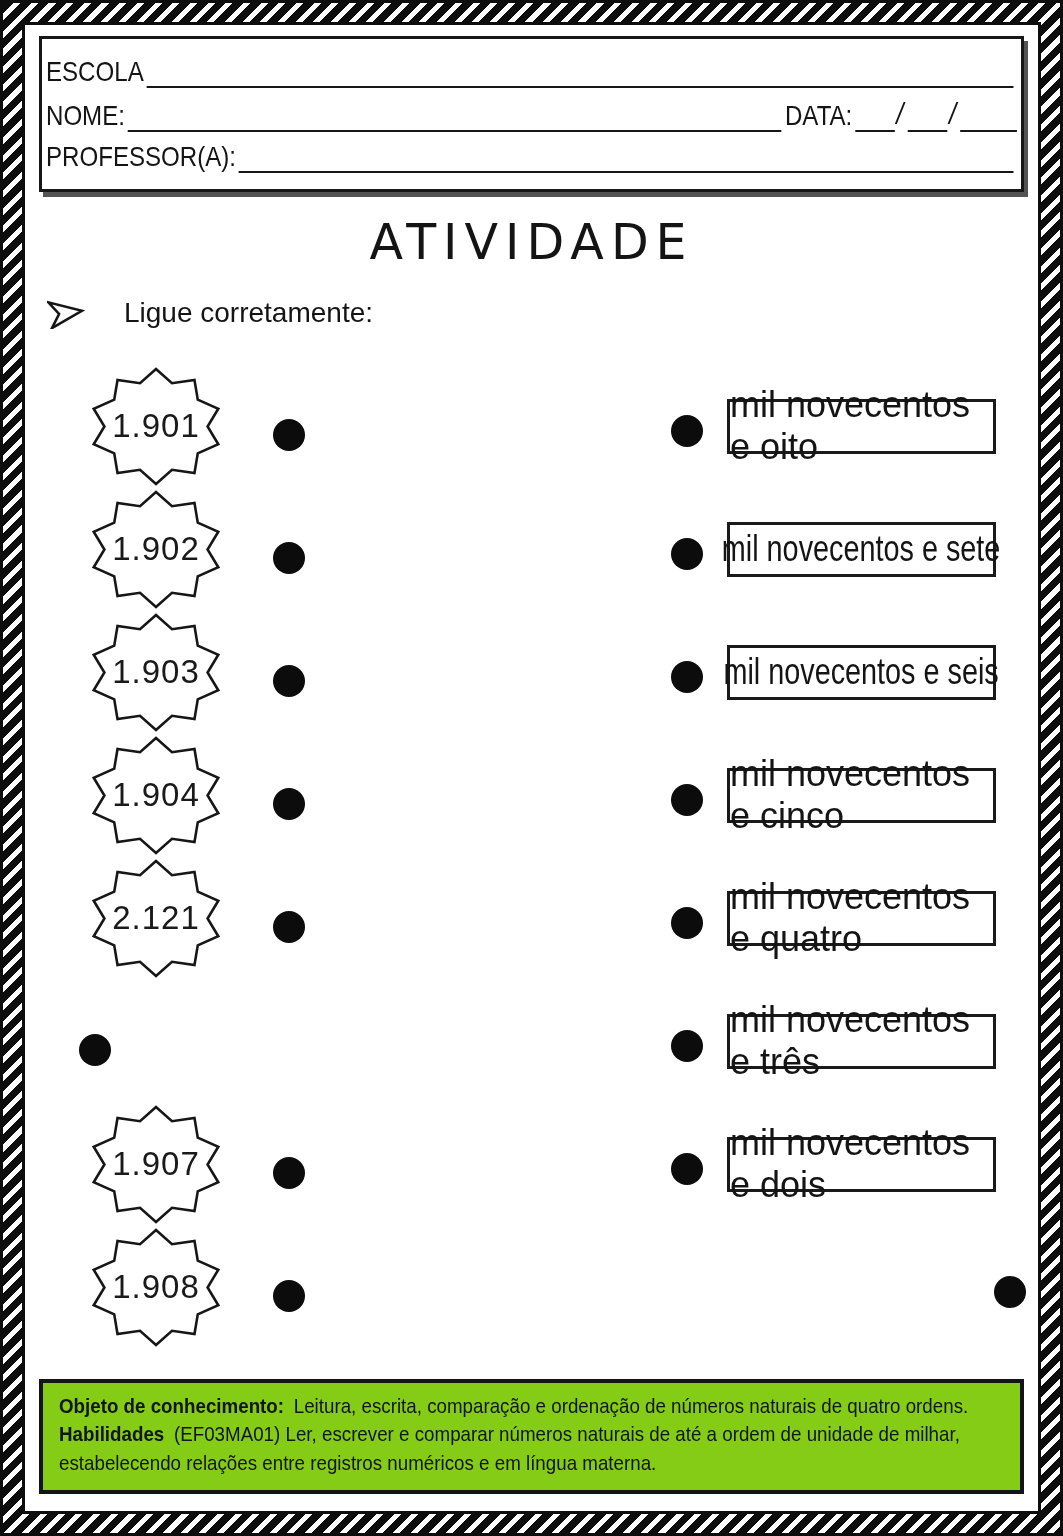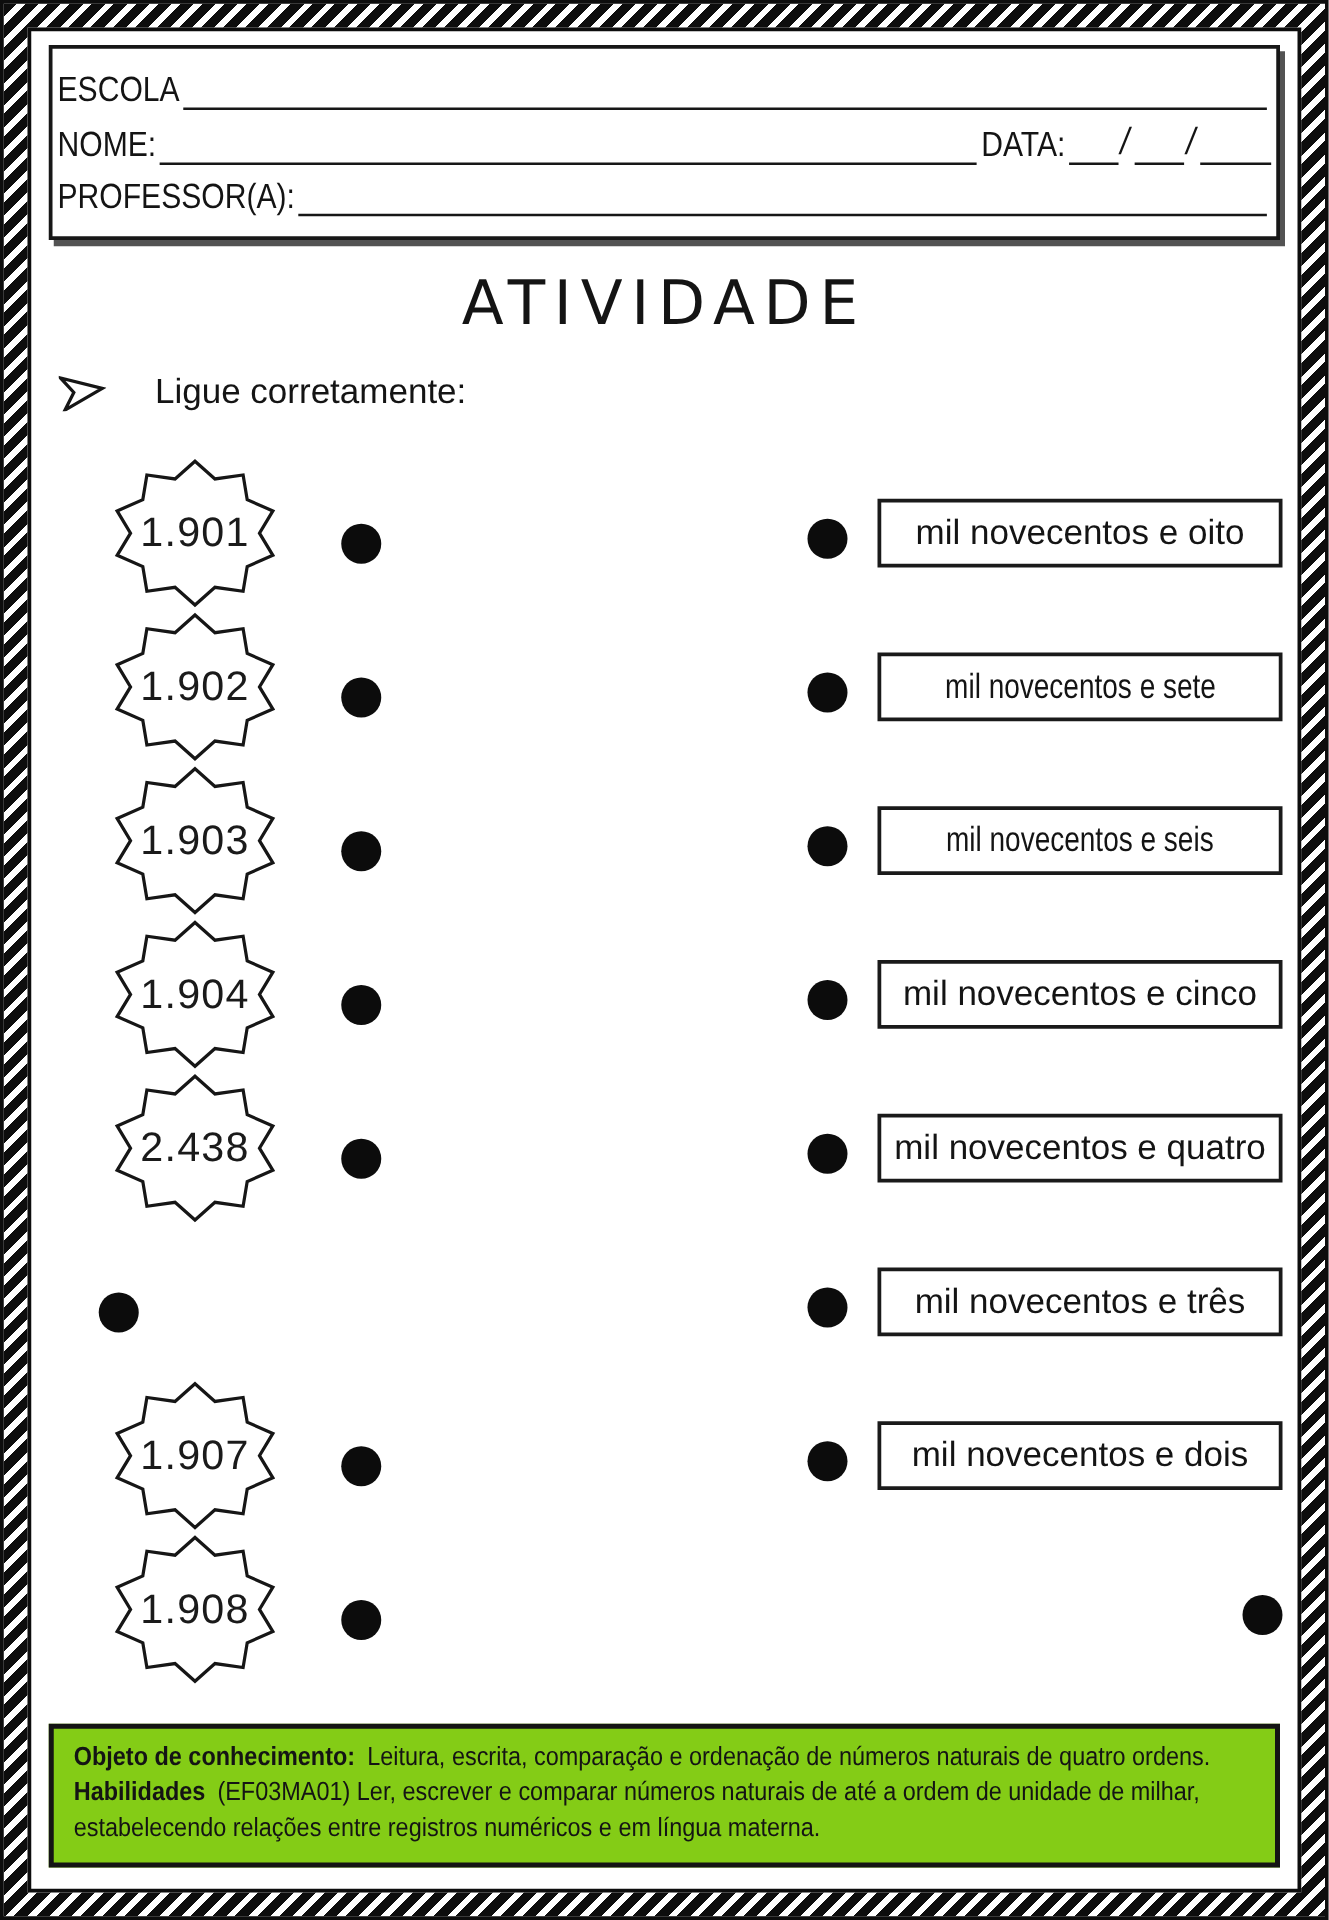--- a/index.html
+++ b/index.html
@@ -95,29 +95,30 @@
   }
   .dot {
     width: 32px; height: 32px;
     border-radius: 50%;
     background: #0c0c0c;
     flex: none;
   }
   .dot-left  { margin-left: 42px; margin-top: 18px; }
   .dot-right { margin-left: auto; margin-top: 10px; }
   .word-box {
-    width: 324px;
+    width: 269px;
     height: 55px;
     border: 3px solid #1a1a1a;
     margin-left: 24px;
+    margin-right: 30px;
     flex: none;
     display: flex;
     align-items: center;
     justify-content: center;
-    font-size: 28px;
+    font-size: 36px;
     background: #ffffff;
   }
   .cond { display: inline-block; transform: scaleX(0.8); transform-origin: 50% 50%; white-space: nowrap; }
   
   .footer-box {
     margin: 30px 2px 0;
     border: 4px solid #141414;
     padding: 9px 16px 12px;
     background: #84cc16;
     overflow: hidden;
@@ -225,21 +226,21 @@
         <div class="word-box">
           <span>mil novecentos e cinco</span>
         </div>
       </div>
 
       <div class="match-row">
         <div class="star-wrap">
           <svg width="140" height="123" viewBox="0 0 140 124">
             <polygon points="70,4 86.1,18.3 108.8,15.1 112.1,35 132.8,44.1 122,62 132.8,79.9 112.1,89 108.8,108.9 86.1,105.7 70,120 53.9,105.7 31.2,108.9 27.9,89 7.2,79.9 18,62 7.2,44.1 27.9,35 31.2,15.1 53.9,18.3" fill="#ffffff" stroke="#161616" stroke-width="2.6" stroke-linejoin="miter"></polygon>
           </svg>
-          <span class="star-num">2.438</span>
+          <span class="star-num">2.121</span>
         </div>
         <span class="dot dot-left"></span>
         <span class="dot dot-right"></span>
         <div class="word-box">
           <span>mil novecentos e quatro</span>
         </div>
       </div>
 
       <div class="match-row">
         <span class="dot dot-left"></span>

